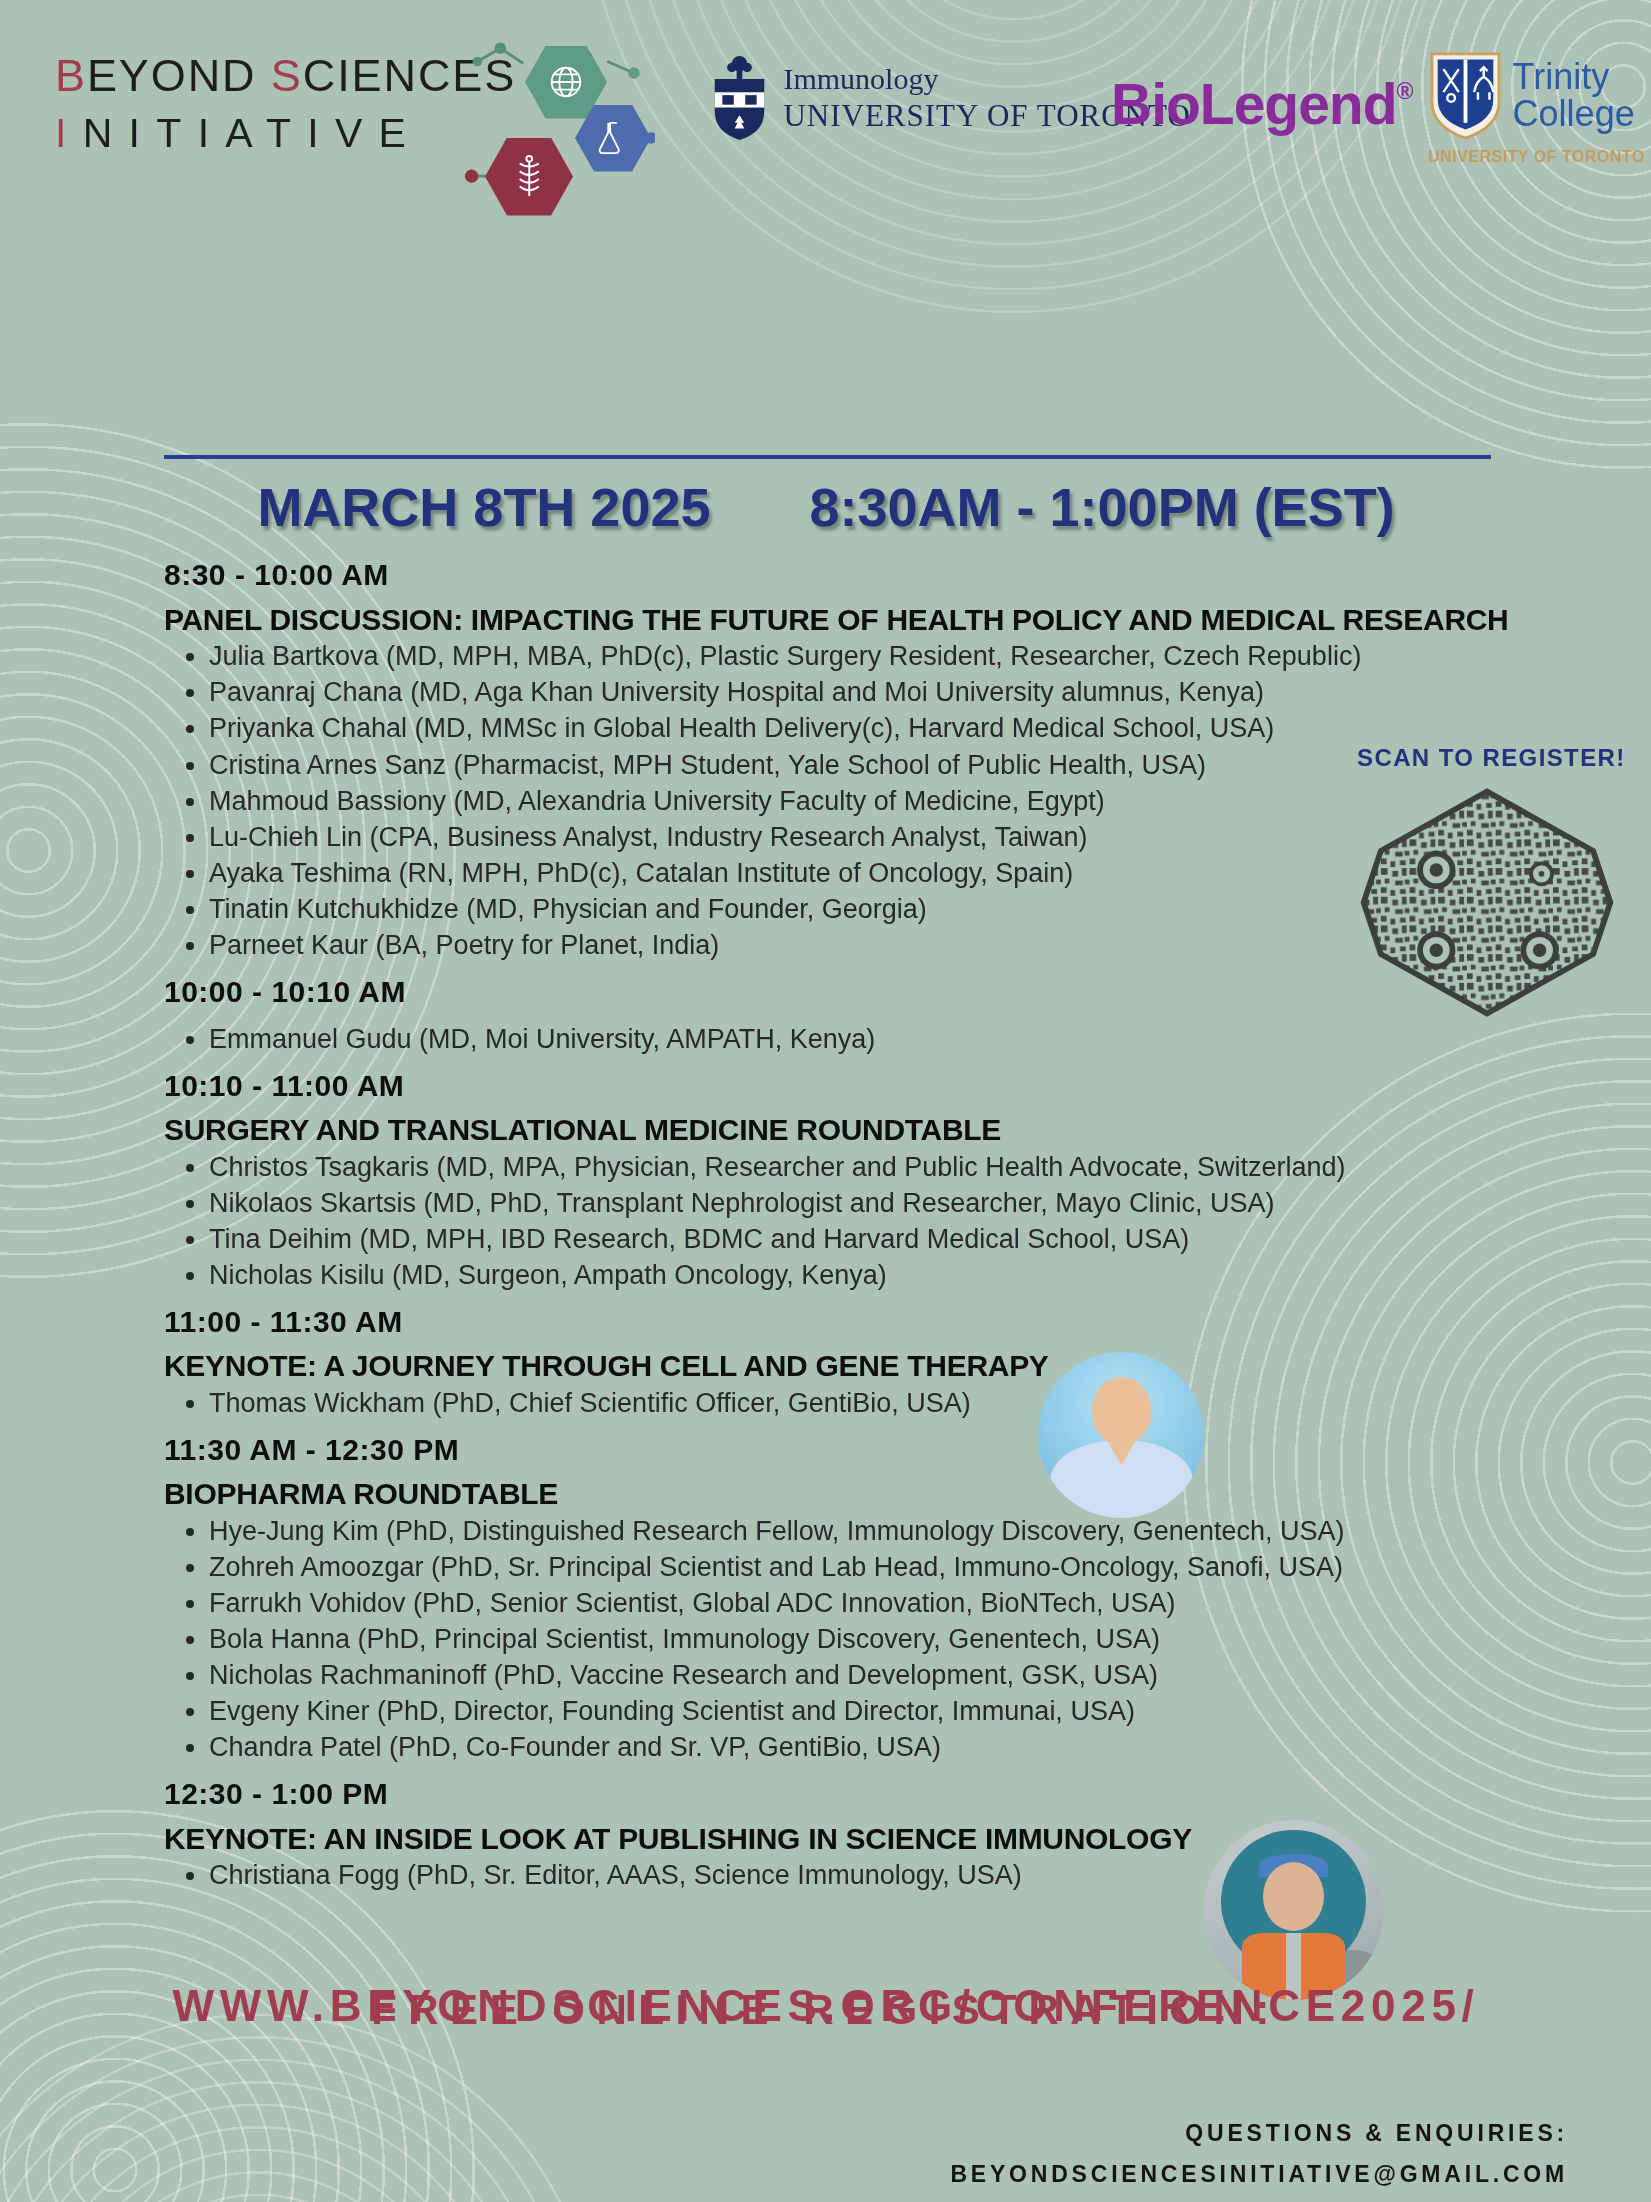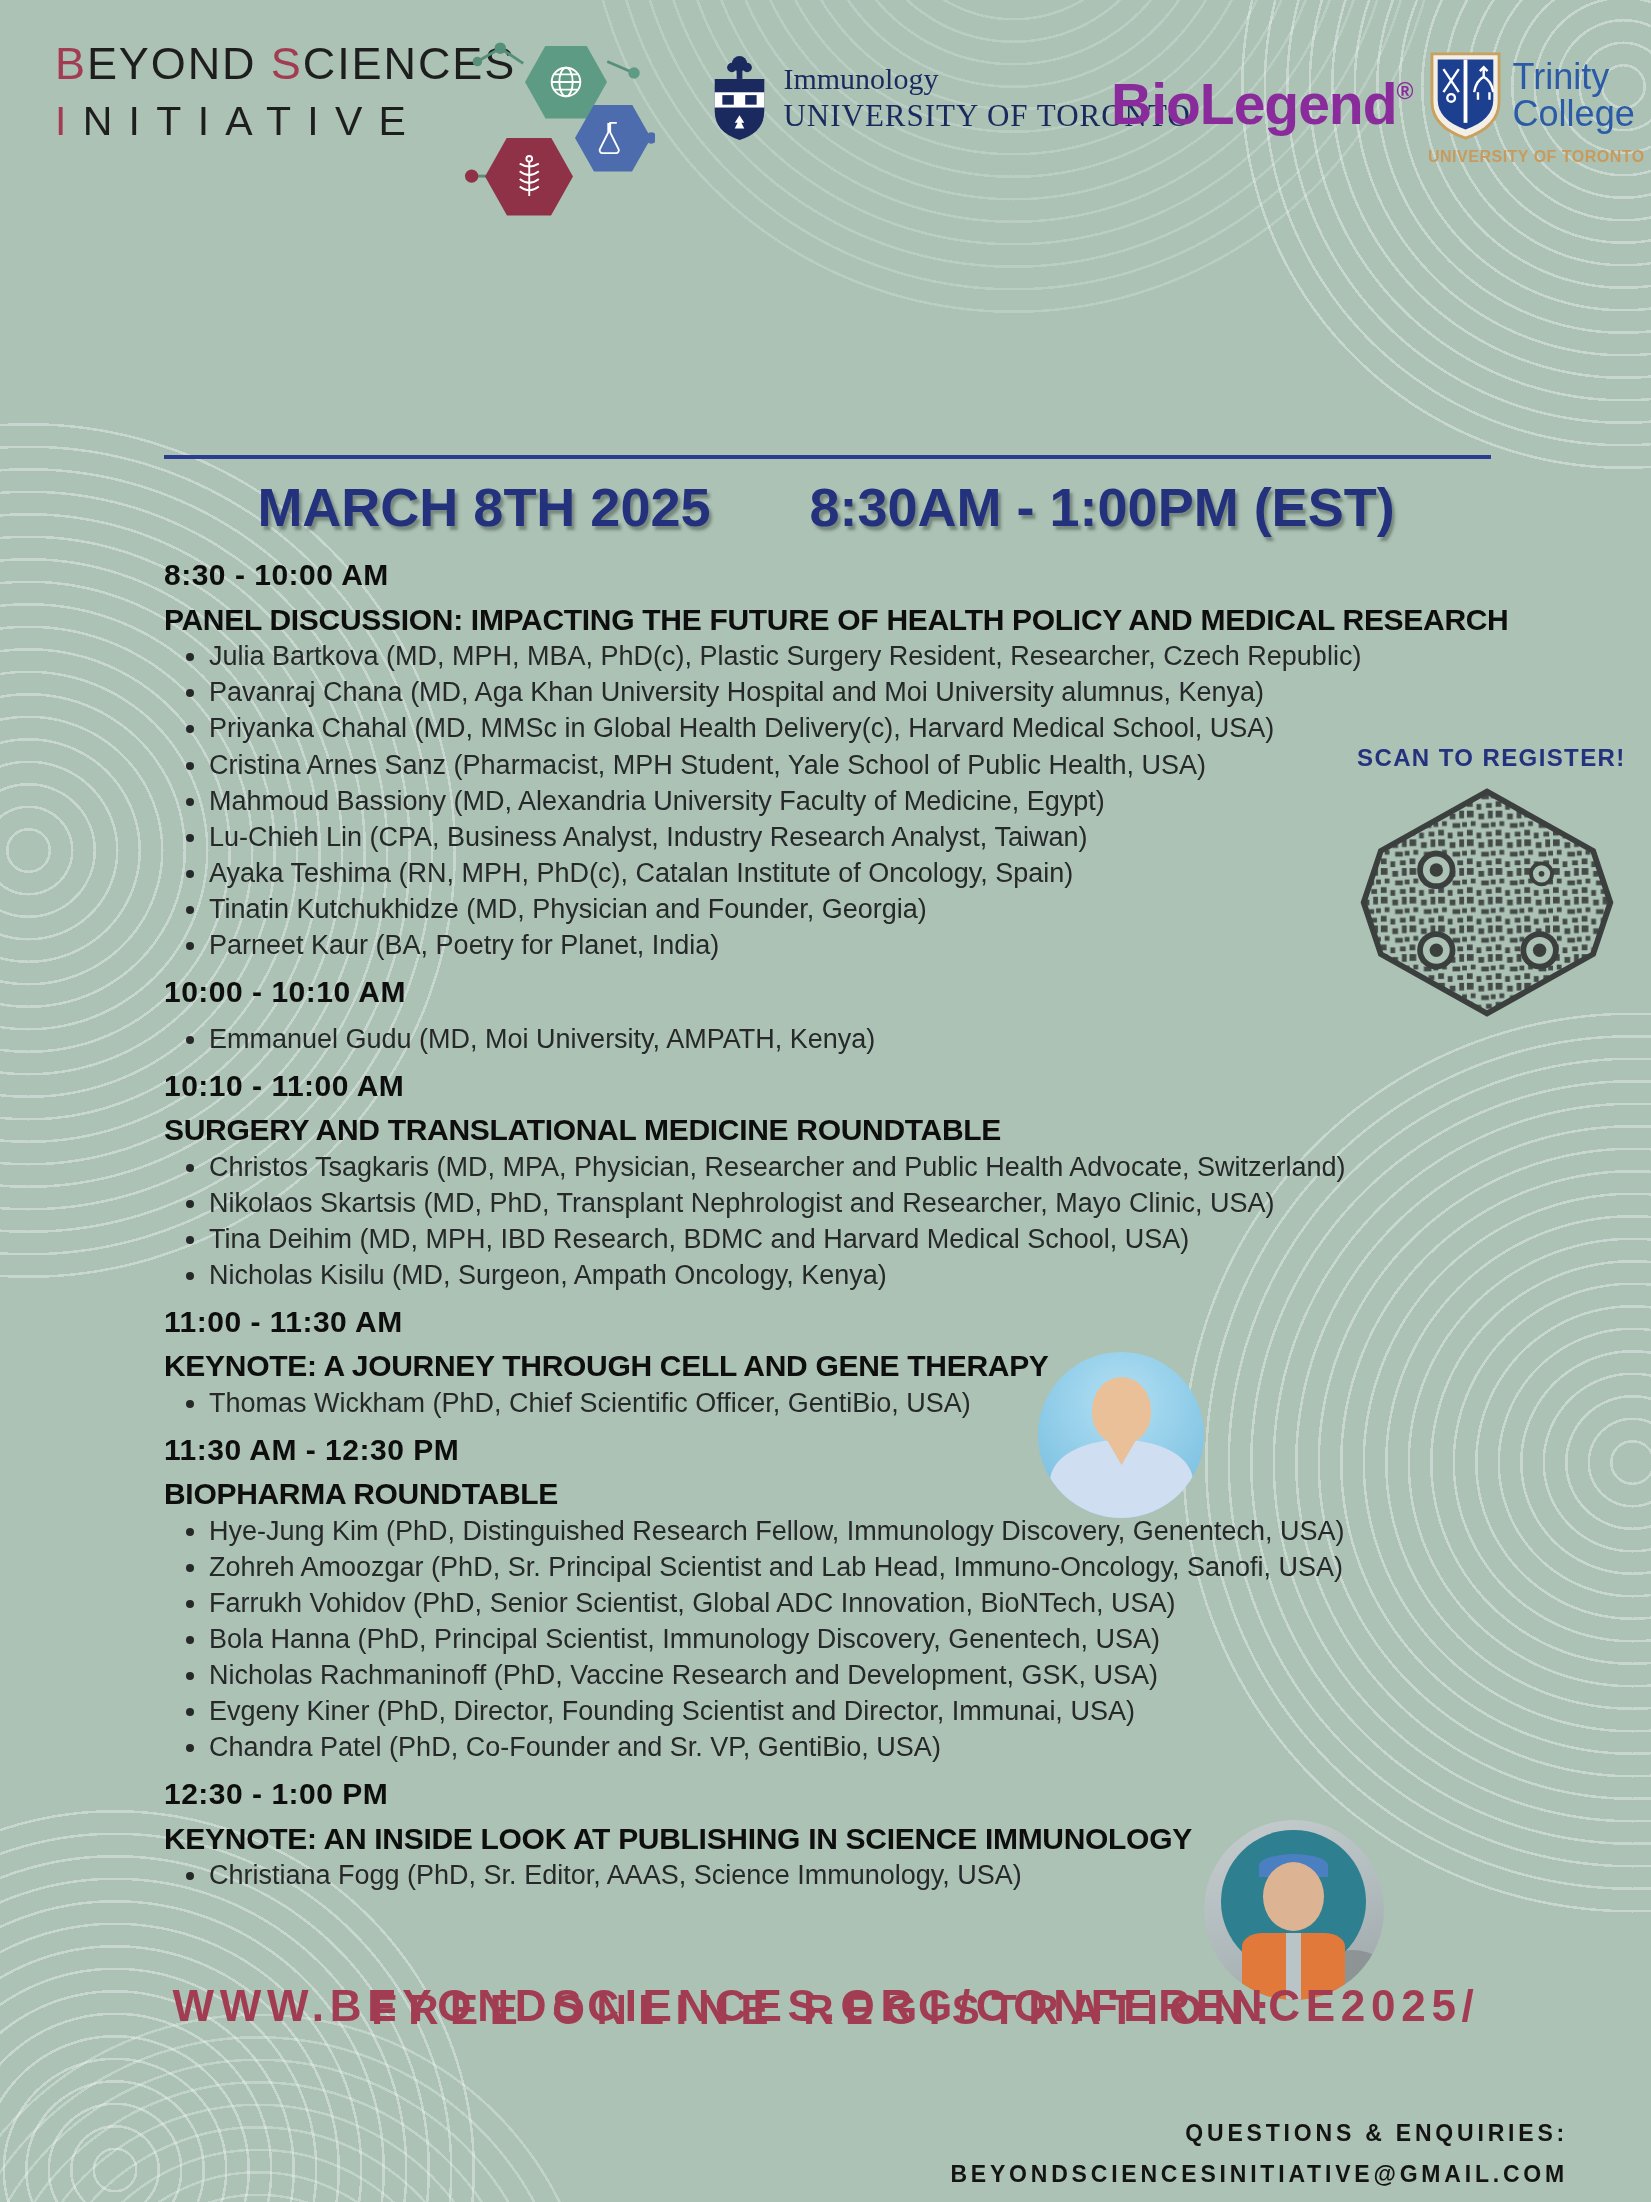--- a/index.html
+++ b/index.html
@@ -16,21 +16,21 @@
   #rings-topright   { right:-373px; top:-315px; width:803px; height:803px; }
   #rings-rightmid   { right:-449px; top:994px; width:937px; height:937px; }
   #rings-botleft-a  { left:-258px; top:1797px; width:746px; height:746px; }
   #rings-botleft-b  { left:-86px;  top:2007px; width:688px; height:688px; opacity:.8; }
   #rings-topcenter  { left:574px;  top:-554px; width:879px; height:879px; opacity:.55; }
 
   .z { position:absolute; z-index:2; }
 
   
   .bsi-logo { left:55px; top:38px; width:535px; height:163px; }
-  .bsi-line1 { font-size:45px; letter-spacing:1.9px; color:#1e1e1e; font-weight:500; white-space:nowrap; }
+  .bsi-line1 { font-size:45px; letter-spacing:1.9px; color:#1e1e1e; font-weight:500; white-space:nowrap;margin-top:12px; }
   .bsi-line2 { font-size:41px; letter-spacing:16.3px; color:#1e1e1e; font-weight:500; margin-top:7.6px; white-space:nowrap; }
   .bsi-accent { color:#a23c52; }
   .hex-cluster { position:absolute; left:409px; top:-13.4px; width:191px; height:201px; }
   .hex { position:absolute; clip-path:polygon(25% 0,75% 0,100% 50%,75% 100%,25% 100%,0 50%);
          display:flex; align-items:center; justify-content:center; }
   .hex-green  { left:61px; top:21px;  width:82px; height:73px; background:#5e9b84; }
   .hex-blue   { left:111px; top:80px; width:76px; height:67px; background:#4d6cae; }
   .hex-red    { left:21px; top:113px; width:88px; height:78px; background:#8f3248; }
   .mol { position:absolute; left:0; top:0; }
 

